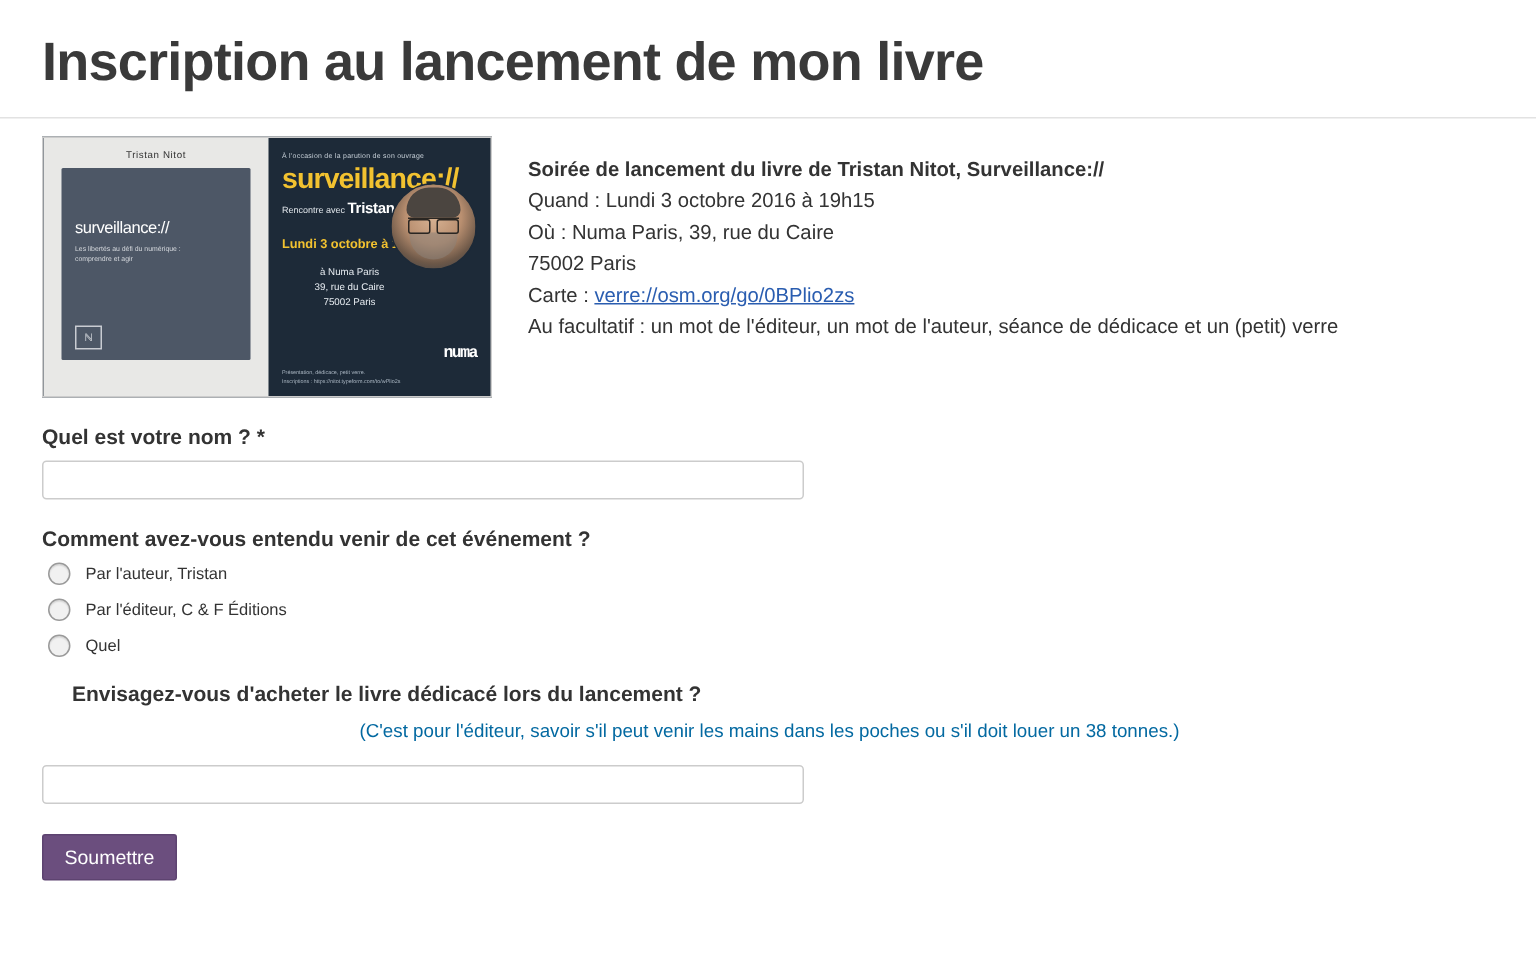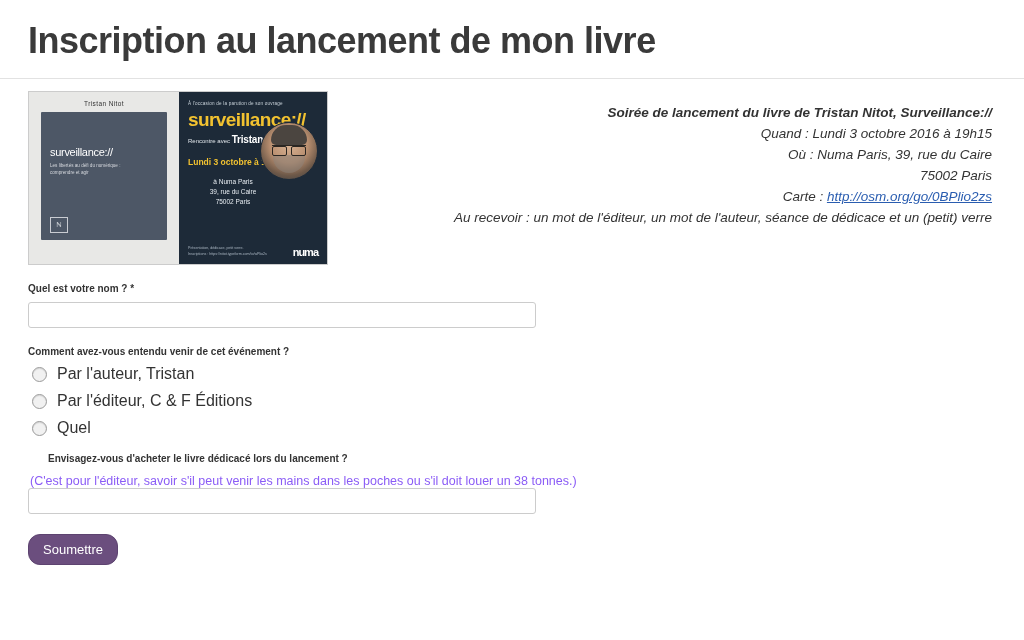--- a/index.html
+++ b/index.html
@@ -145,26 +145,26 @@
     left: 9px;
     bottom: 7px;
     font-size: 3.6px;
     color: #aab6c2;
     line-height: 1.5;
     width: 92px;
   }
   .pr-publisher {
     position: absolute;
     right: 9px;
-    bottom: 6px;
+    bottom: 22px;
     font-size: 11px;
     font-weight: bold;
     color: #ffffff;
     letter-spacing: -1px;
-    font-family: Liberation Sans, sans-serif;
+    font-family: Liberation Mono, monospace;
   }
   .portrait {
     position: absolute;
     right: 9px;
     top: 30px;
     width: 56px;
     height: 56px;
     border-radius: 50%;
     background: radial-gradient(circle at 50% 38%, #d8b394 0%, #b98f70 42%, #6d5848 70%, #2e3a46 100%);
     overflow: hidden;
@@ -197,41 +197,40 @@
     position: absolute;
     left: 12px; bottom: 6px;
     width: 32px; height: 18px;
     background: #8d8279;
     border-radius: 0 0 16px 16px;
     opacity: 0.55;
   }
   
   .details {
     flex: 1 1 auto;
-    text-align: right;
+    text-align: left;
     font-size: 13.5px;
     line-height: 1.55;
     color: #333333;
     padding: 12px 4px 0 24px;
-    font-style: italic;
   }
   .details .lead {
     font-weight: bold;
   }
   .details a {
     color: #2a5db0;
     text-decoration: underline;
   }
   
   form {
     margin: 0;
     padding: 0;
   }
   .q-label {
-    font-size: 10px;
+    font-size: 14px;
     font-weight: bold;
     color: #333333;
     margin: 18px 0 8px 0;
   }
   .q-label.tight { margin-top: 16px; padding-left: 20px; }
   .text-input {
     width: 508px;
     height: 26px;
     box-sizing: border-box;
     border: 1px solid #cccccc;
@@ -240,21 +239,21 @@
     padding: 3px 7px;
     font-size: 13px;
     font-family: "Liberation Sans", sans-serif;
     color: #333333;
     outline: none;
   }
   .opt-row {
     display: flex;
     align-items: center;
     margin: 0 0 9px 4px;
-    font-size: 16px;
+    font-size: 11px;
     color: #333333;
   }
   .radio {
     width: 13px;
     height: 13px;
     border-radius: 50%;
     border: 1px solid #9a9a9a;
     background: #f1f1f1;
     margin-right: 10px;
     flex: 0 0 auto;
@@ -264,31 +263,32 @@
     width: 13px;
     height: 13px;
     border: 1px solid #9a9a9a;
     background: #f1f1f1;
     margin-right: 10px;
     flex: 0 0 auto;
     box-shadow: inset 0 1px 1px rgba(0,0,0,0.12);
   }
   .helper {
     font-size: 12.5px;
-    color: #8b5cf6;
-    margin: 10px 0 0 2px;
+    color: #0369a1;
+    margin: 10px 0 16px 2px;
+    text-align: center;
   }
   .submit-row {
     margin-top: 20px;
   }
   .submit-btn {
     background: #6b4e7e;
     color: #ffffff;
     border: 1px solid #5d4370;
-    border-radius: 12px;
+    border-radius: 2px;
     font-size: 13px;
     font-family: "Liberation Sans", sans-serif;
     padding: 7px 14px;
     cursor: pointer;
   }
 </style>
 </head>
 <body>
 
 <div class="page">
@@ -326,23 +326,23 @@
           </div>
         </div>
       </div>
 
       <div class="details">
         <div class="lead">Soirée de lancement du livre de Tristan Nitot, Surveillance://</div>
         <div>Quand : Lundi 3 octobre 2016 à 19h15</div>
         <div>Où : Numa Paris, 39, rue du Caire</div>
         <div>75002 Paris</div>
         <div>
-          <span>Carte : </span><a href="#">http://osm.org/go/0BPlio2zs</a>
+          <span>Carte : </span><a href="#">verre://osm.org/go/0BPlio2zs</a>
         </div>
-        <div>Au recevoir : un mot de l'éditeur, un mot de l'auteur, séance de dédicace et un (petit) verre</div>
+        <div>Au facultatif : un mot de l'éditeur, un mot de l'auteur, séance de dédicace et un (petit) verre</div>
       </div>
 
     </div>
 
     <form>
 
       <div class="q-label">Quel est votre nom ? *</div>
       <input class="text-input" type="text" placeholder="" style="">
 
       <div class="q-label">Comment avez-vous entendu venir de cet événement ?</div>

